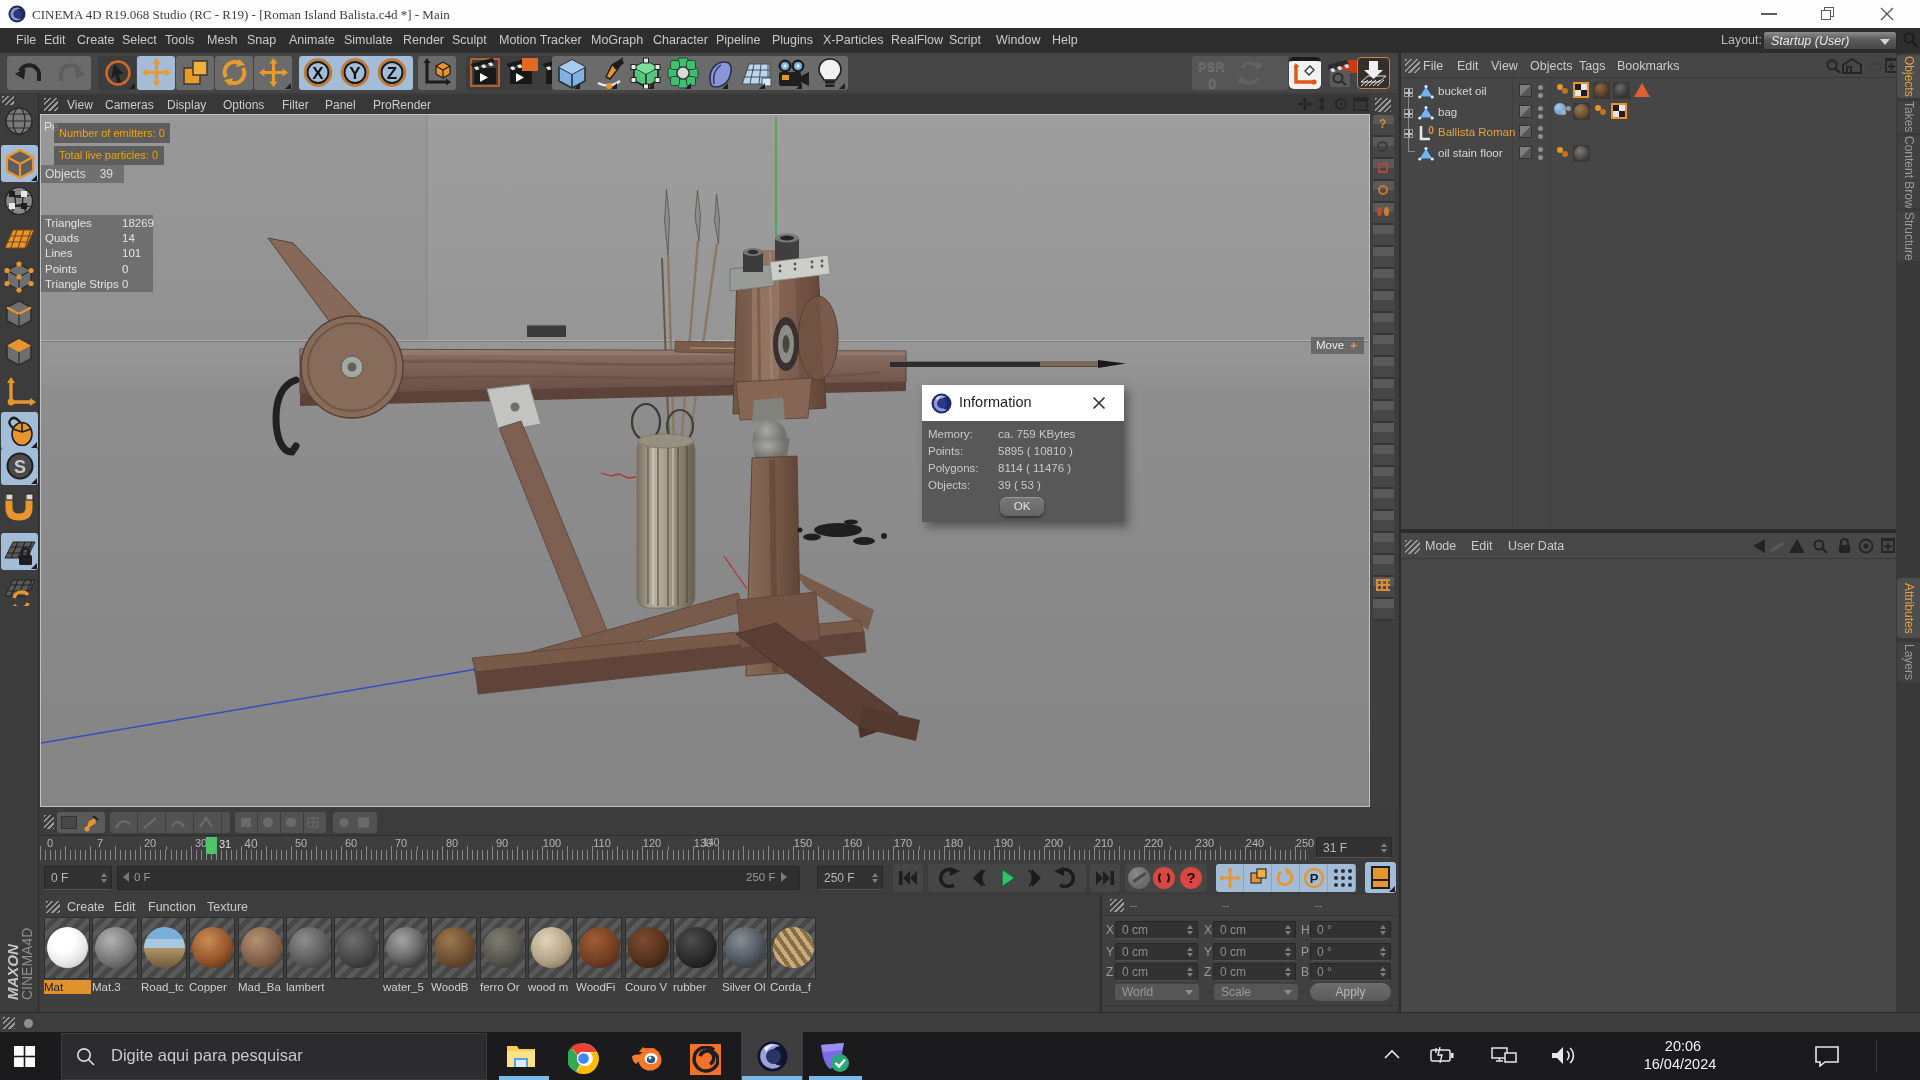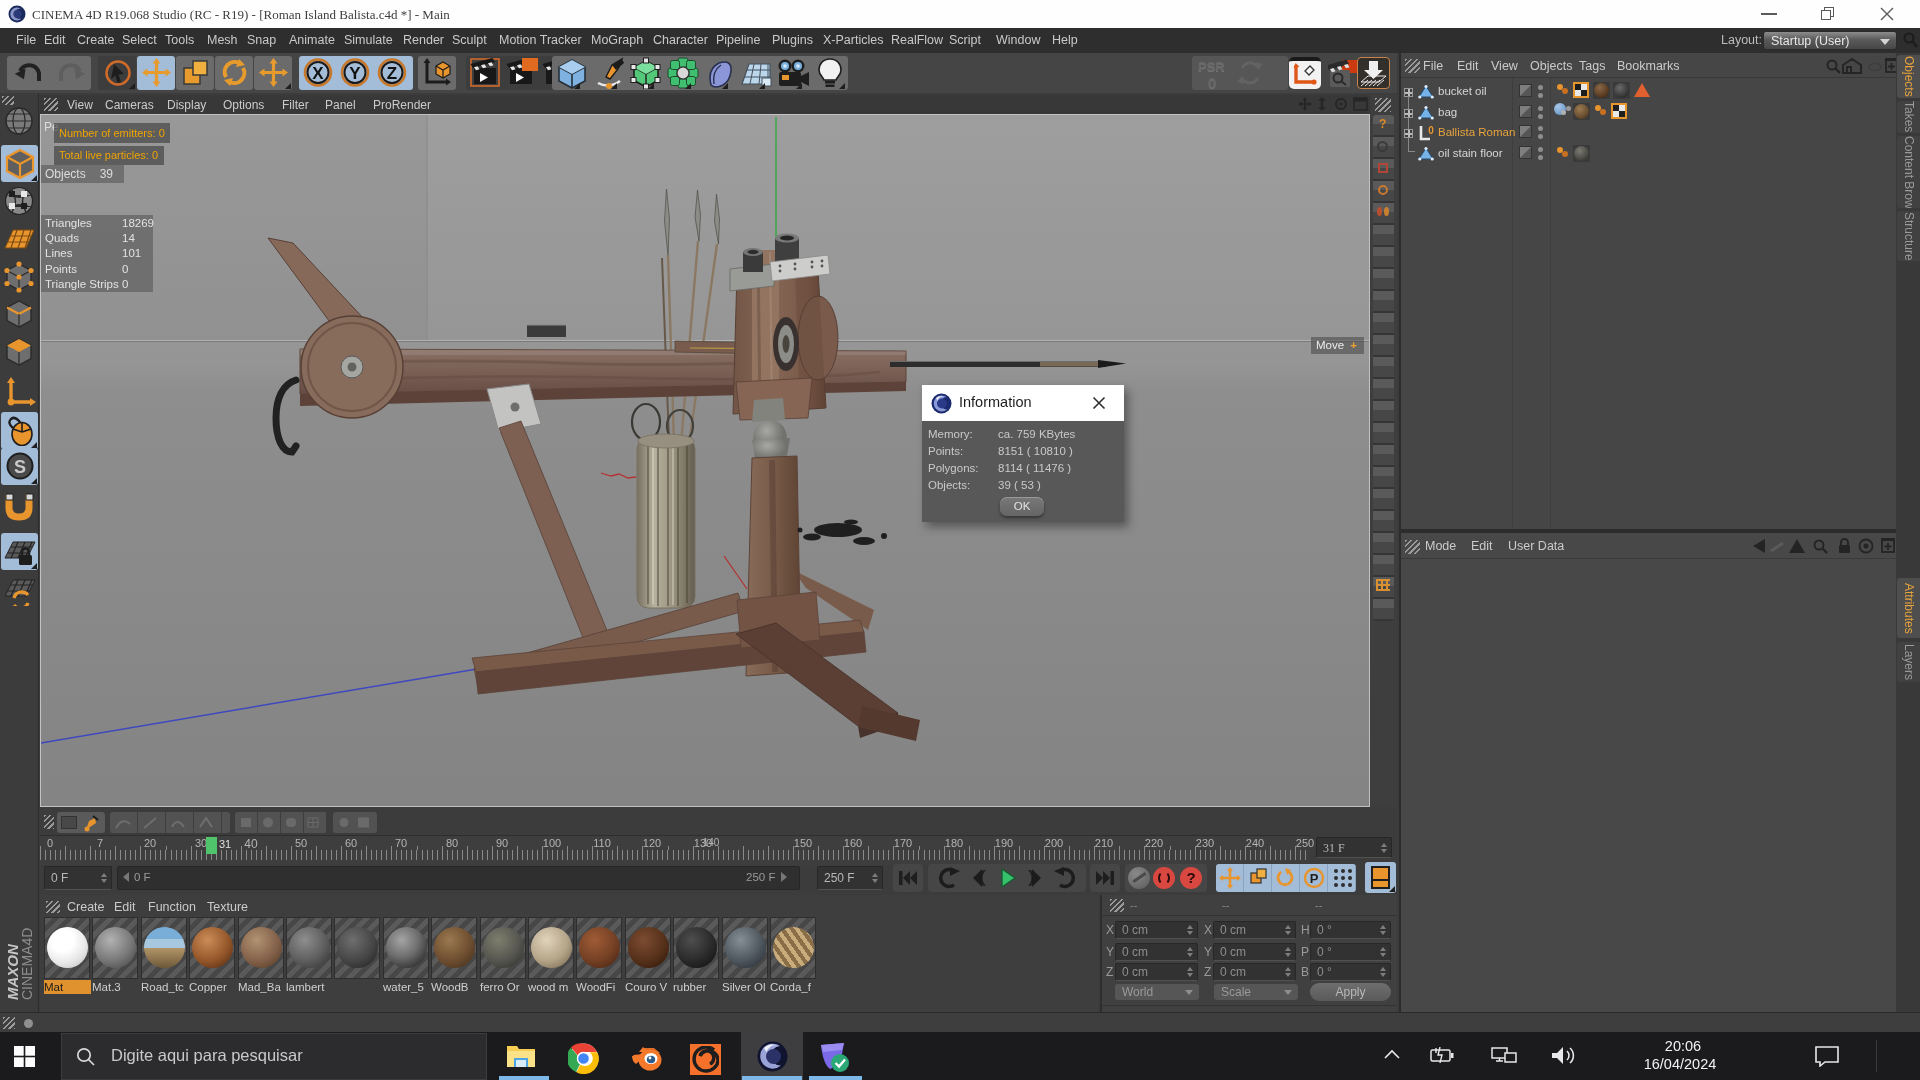--- a/index.html
+++ b/index.html
@@ -60,21 +60,21 @@
   <span class="mi" style="left:716px;">Pipeline</span>
   <span class="mi" style="left:772px;">Plugins</span>
   <span class="mi" style="left:823px;">X-Particles</span>
   <span class="mi" style="left:891px;">RealFlow</span>
   <span class="mi" style="left:949px;">Script</span>
   <span class="mi" style="left:996px;">Window</span>
   <span class="mi" style="left:1052px;">Help</span>
   <span class="mi" style="left:1721px;color:#bdbdbd;">Layout:</span>
   <div class="abs" style="left:1763px;top:3px;width:134px;height:19px;border-radius:3px;
     background:linear-gradient(#8d8d8d,#5a5a5a 45%,#474747);border:1px solid #2a2a2a;">
-    <span class="abs" style="left:7px;top:2px;font-size:12.5px;color:#e8e8e8;">Startup (User)</span>
+    <span class="abs" style="left:7px;top:2px;font-size:12.5px;color:#e8e8e8;font-style:italic;">Startup (User)</span>
     <span class="abs" style="right:6px;top:7px;border-left:5px solid transparent;border-right:5px solid transparent;border-top:6px solid #d5d5d5;"></span>
   </div>
   <svg class="abs" style="left:1903px;top:4px;" width="15" height="17" viewBox="0 0 15 17">
     <circle cx="6" cy="6" r="4.5" fill="none" stroke="#1c1c1c" stroke-width="2"></circle>
     <path d="M9.5 9.5 L14 15" stroke="#1c1c1c" stroke-width="2.5"></path>
   </svg>
 </div>
 
 <div class="abs" id="toolbar" style="left:0;top:53px;width:1397px;height:40px;background:#454545;">
 
@@ -593,21 +593,21 @@
         </svg>
         <span class="abs" style="left:37px;top:9px;font-size:14.5px;color:#1c1c1c;">Information</span>
         <svg class="abs" style="left:170px;top:11px;" width="14" height="14" viewBox="0 0 14 14">
           <path d="M1.5 1.5 L12.5 12.5 M12.5 1.5 L1.5 12.5" stroke="#2e2e2e" stroke-width="1.6"></path>
         </svg>
       </div>
       <div class="abs" style="left:0;top:36px;width:202px;height:101px;background:#585858;color:#c9c9c9;font-size:11.5px;">
         <div class="abs" style="left:6px;top:7px;">Memory:</div>
           <div class="abs" style="left:76px;top:7px;">ca. 759 KBytes</div>
         <div class="abs" style="left:6px;top:24px;">Points:</div>
-          <div class="abs" style="left:76px;top:24px;">8151 ( 10810 )</div>
+          <div class="abs" style="left:76px;top:24px;">5895 ( 10810 )</div>
         <div class="abs" style="left:6px;top:41px;">Polygons:</div>
           <div class="abs" style="left:76px;top:41px;">8114 ( 11476 )</div>
         <div class="abs" style="left:6px;top:58px;">Objects:</div>
           <div class="abs" style="left:76px;top:58px;">39 ( 53 )</div>
         <div class="abs" style="left:78px;top:76px;width:44px;height:19px;background:linear-gradient(#787878,#656565);border-radius:7px;
           box-shadow:0 2px 3px rgba(0,0,0,0.4), inset 0 1px 0 rgba(255,255,255,0.25);color:#e2e2e2;font-size:11.5px;text-align:center;line-height:19px;">OK</div>
       </div>
     </div>
   </div>
 </div>
@@ -693,21 +693,21 @@
       <span class="abs" style="left:1014px;top:1px;font-size:11px;color:#b4b4b4;transform:translateX(-50%);">200</span>
       <span class="abs" style="left:1064px;top:1px;font-size:11px;color:#b4b4b4;transform:translateX(-50%);">210</span>
       <span class="abs" style="left:1114px;top:1px;font-size:11px;color:#b4b4b4;transform:translateX(-50%);">220</span>
       <span class="abs" style="left:1165px;top:1px;font-size:11px;color:#b4b4b4;transform:translateX(-50%);">230</span>
       <span class="abs" style="left:1215px;top:1px;font-size:11px;color:#b4b4b4;transform:translateX(-50%);">240</span>
       <span class="abs" style="left:1265px;top:1px;font-size:11px;color:#b4b4b4;transform:translateX(-50%);">250</span>
     </div>
     <div class="abs" style="left:166px;top:1px;width:11px;height:17px;background:#4fc46a;"></div>
     <div class="abs" style="left:179px;top:2px;font-size:11px;color:#e0e0e0;">31</div>
   </div>
-  <div class="abs fld" style="left:1276px;top:30px;width:76px;height:21px;color:#b8b8b8;font-family:Liberation Serif, serif;">31 F<span class="spin"></span></div>
+  <div class="abs fld" style="left:1276px;top:30px;width:76px;height:21px;color:#b8b8b8;">31 F<span class="spin"></span></div>
   
   <div class="abs fld" style="left:4px;top:59px;width:68px;height:24px;line-height:23px;color:#b8b8b8;">0 F<span class="spin"></span></div>
   <div class="abs" style="left:77px;top:59px;width:683px;height:24px;background:#2f2f2f;border:1px solid #262626;border-radius:2px;">
     <span class="abs" style="left:5px;top:5px;border-top:5px solid transparent;border-bottom:5px solid transparent;border-right:6px solid #777;"></span>
     <span class="abs" style="left:16px;top:4px;font-size:11.5px;color:#9a9a9a;">0 F</span>
     <span class="abs" style="left:628px;top:4px;font-size:11.5px;color:#9a9a9a;">250 F</span>
     <span class="abs" style="left:663px;top:5px;border-top:5px solid transparent;border-bottom:5px solid transparent;border-left:6px solid #777;"></span>
   </div>
   <div class="abs fld" style="left:777px;top:59px;width:66px;height:24px;line-height:23px;color:#b8b8b8;">250 F<span class="spin"></span></div>
   

